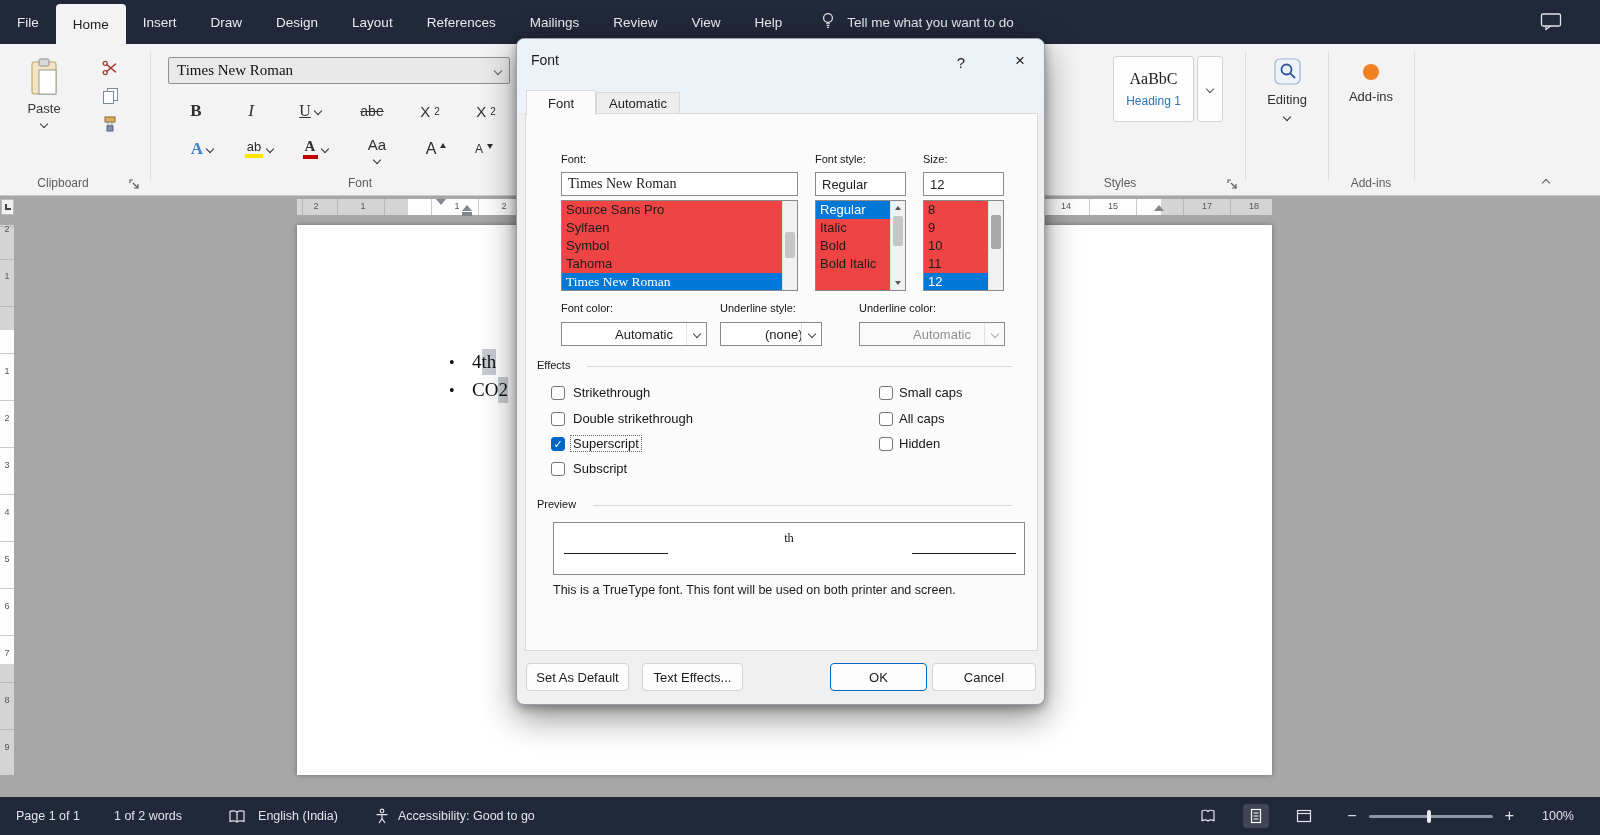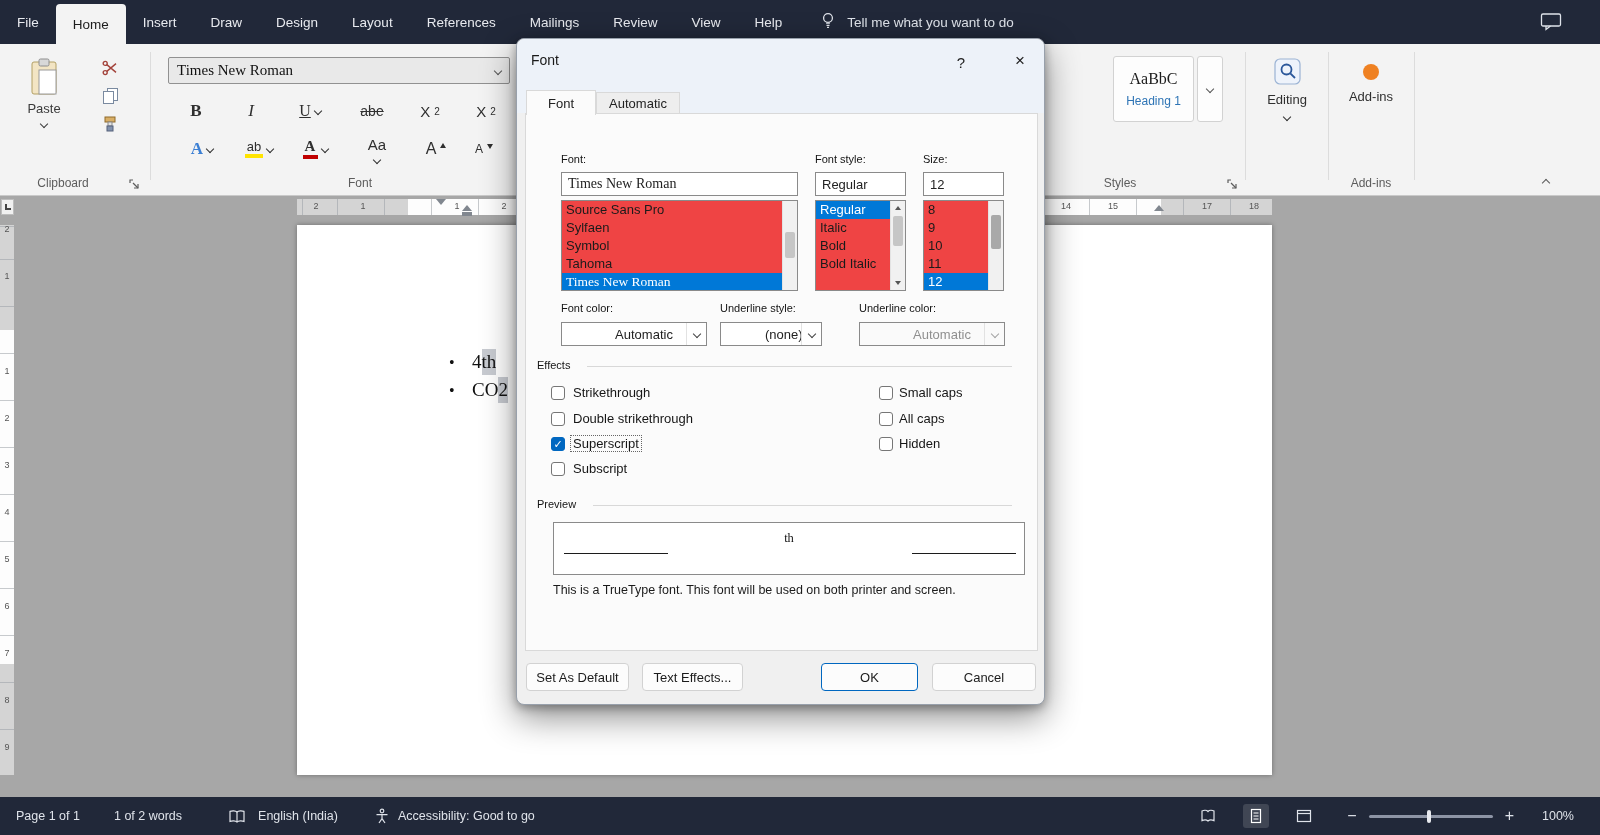--- a/index.html
+++ b/index.html
@@ -516,17 +516,17 @@
     <div class="gline" style="left:76px; top:466px; width:419px;"></div>
     <div id="pvbox">
       <span class="pvline" style="left:10px;"></span>
       <span id="pvtext">th</span>
       <span class="pvline" style="left:358px;"></span>
     </div>
     <div id="dnote">This is a TrueType font. This font will be used on both printer and screen.</div>
 
     <div class="dbtn" style="left:9px; width:103px;">Set As Default</div>
     <div class="dbtn" style="left:125px; width:101px;">Text Effects...</div>
-    <div class="dbtn primary" style="left:304px; width:97px;">OK</div>
+    <div class="dbtn primary" style="left:313px; width:97px;">OK</div>
     <div class="dbtn" style="left:415px; width:104px;">Cancel</div>
   </div>
 
 </div>
 
 </body></html>

